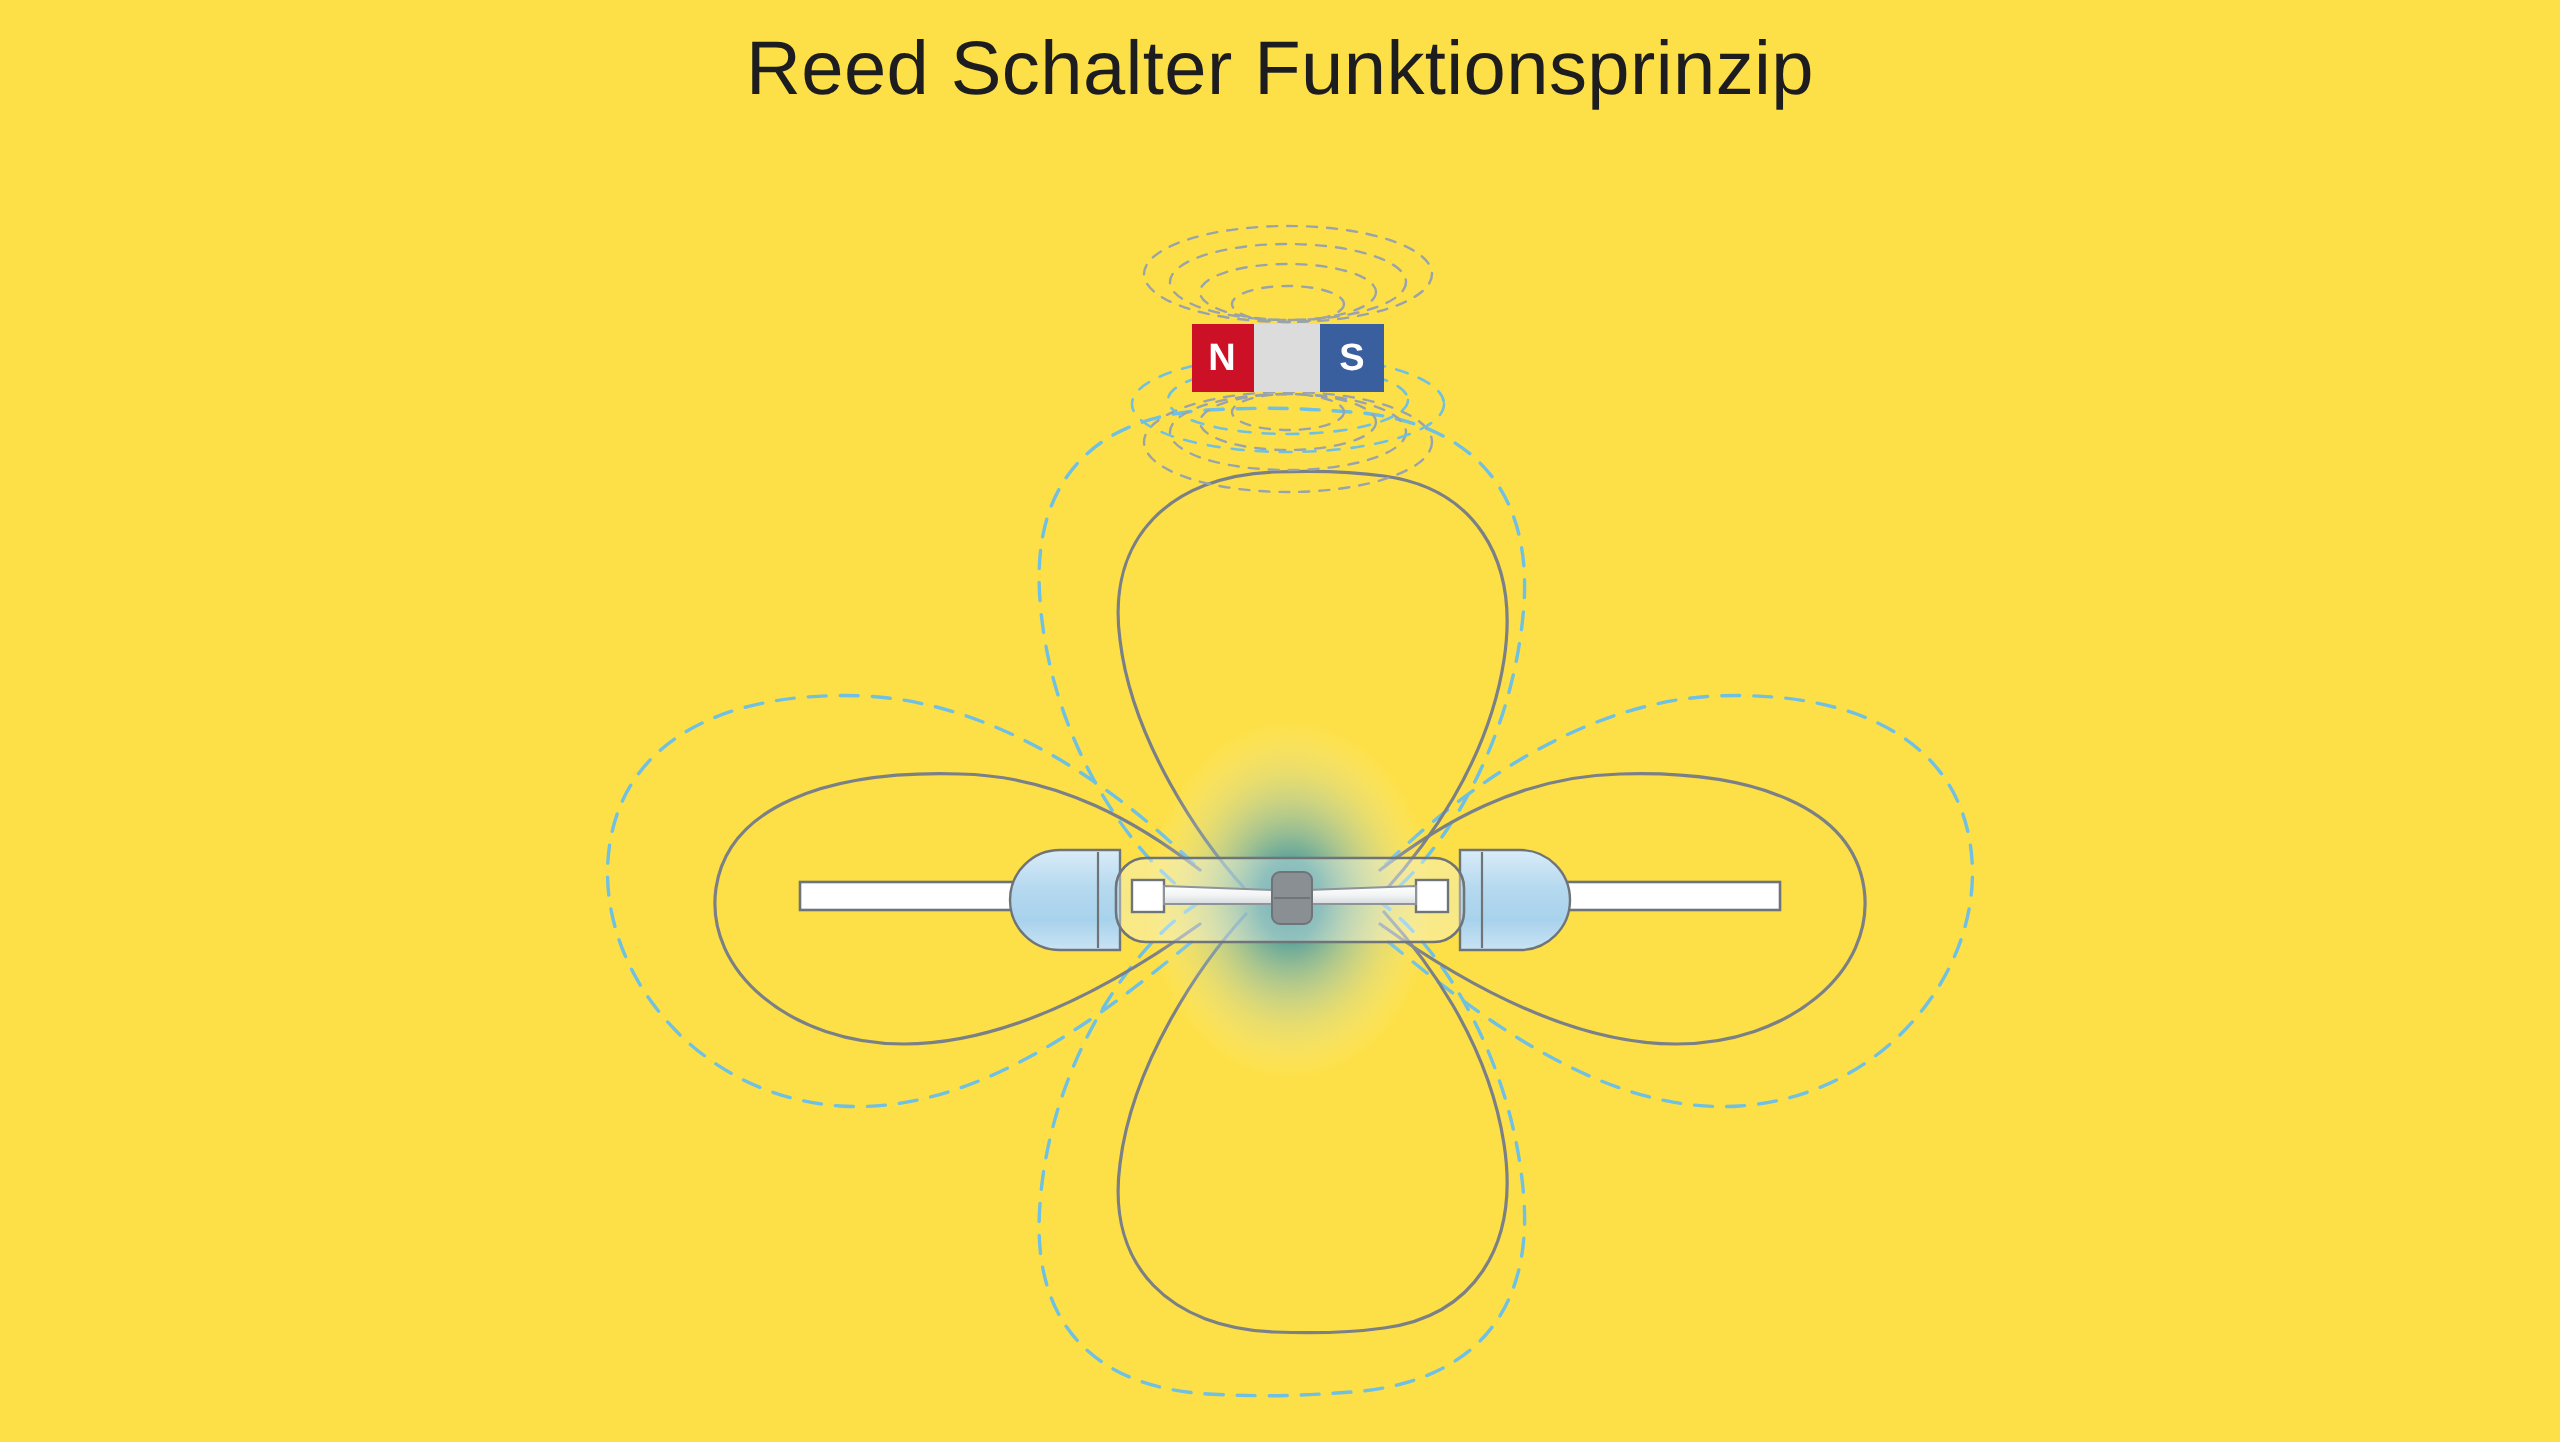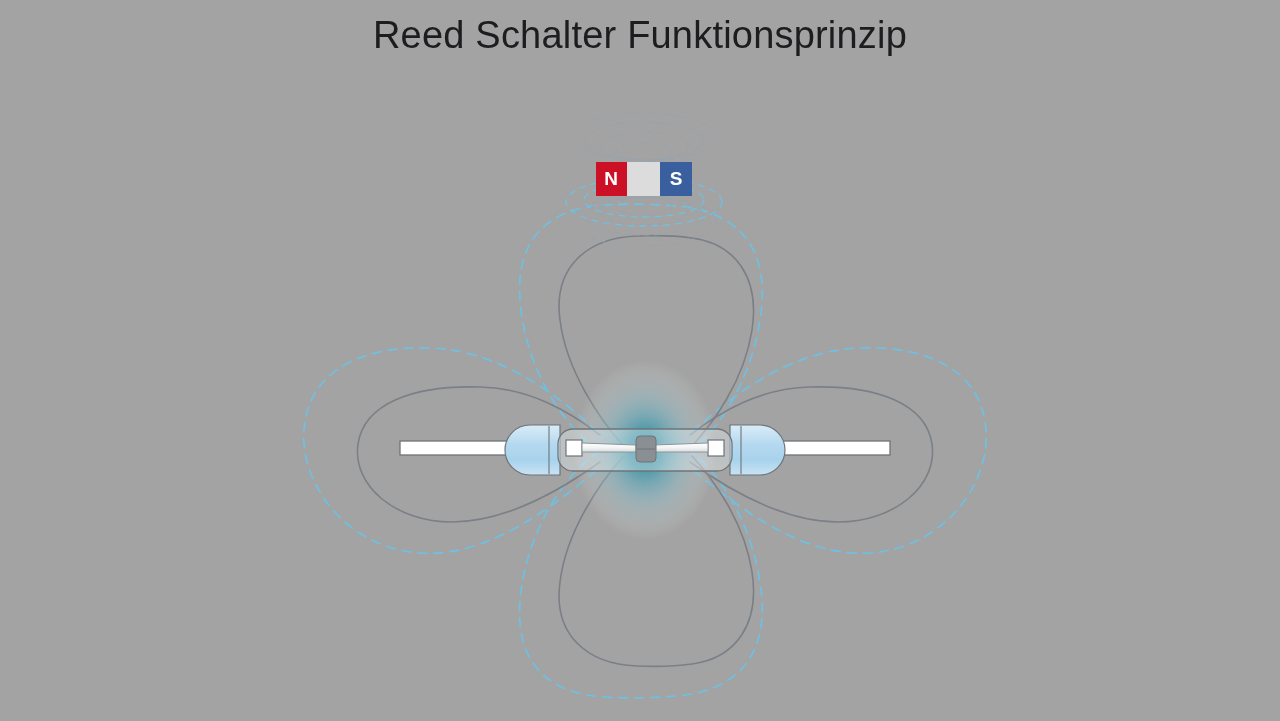--- a/index.html
+++ b/index.html
@@ -8,21 +8,21 @@
     padding: 0;
     background: #ffffff;
   }
   body {
     font-family: "Liberation Sans", sans-serif;
   }
   #stage {
     position: relative;
     width: 1280px;
     height: 721px;
-    background: #a3a3a3;
+    background: #fde047;
     overflow: hidden;
   }
   #title {
     position: absolute;
     left: 0;
     top: 14px;
     width: 1280px;
     text-align: center;
     font-family: "Liberation Sans", sans-serif;
     font-size: 38px;

